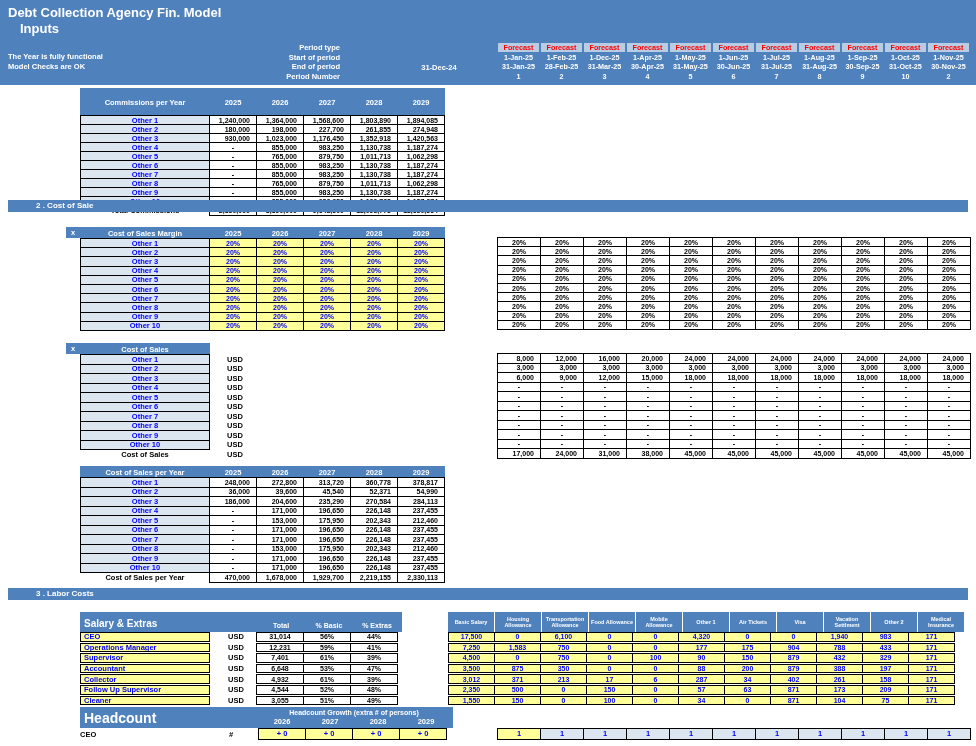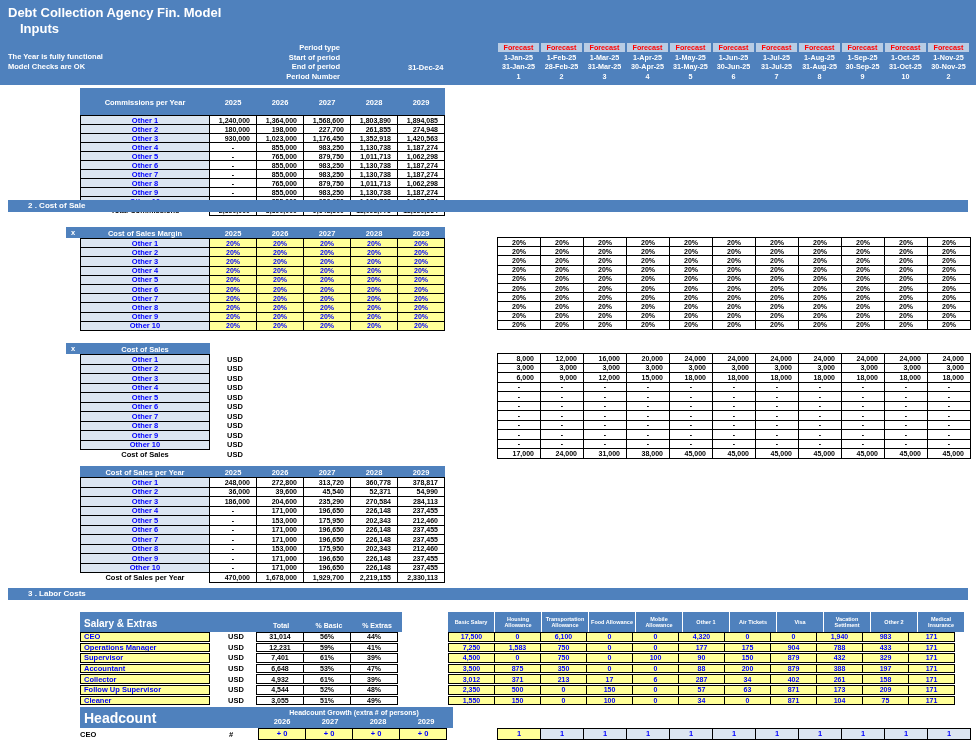--- a/index.html
+++ b/index.html
@@ -7,21 +7,21 @@
        font-family:"Liberation Sans",sans-serif;-webkit-font-smoothing:antialiased;}
   .abs{position:absolute;}
 
   
   #topband{left:0;top:0;width:976px;height:85px;background:#4f81bd;}
   .t1{position:absolute;left:8px;top:5px;font-size:13px;font-weight:bold;color:#fff;}
   .t2{position:absolute;left:20px;top:21px;font-size:13px;font-weight:bold;color:#fff;}
   .st{position:absolute;left:8px;font-size:7.5px;font-weight:bold;color:#fff;}
   #period-labels{position:absolute;left:230px;top:43px;width:110px;text-align:right;}
   .plab{height:9.7px;line-height:9.7px;font-size:7.5px;font-weight:bold;color:#fff;}
-  .prior{position:absolute;left:408px;top:62.5px;width:62px;text-align:left;
+  .prior{position:absolute;left:408px;top:62.5px;width:62px;text-align:center;
          font-size:7.5px;font-weight:bold;color:#fff;}
   #forecast-cols{position:absolute;left:497px;top:43px;display:flex;}
   .fcol{width:43px;flex:0 0 43px;}
   .fcell{height:9.2px;margin:0 1px;background:#b8cce4;color:#ff0000;font-size:7.2px;font-weight:bold;
          display:flex;align-items:center;justify-content:center;}
   .fdate,.fnum{height:9.7px;color:#fff;font-size:7.2px;font-weight:bold;
          display:flex;align-items:center;justify-content:center;}
 
   
   .trow{display:flex;margin-top:-1px;}
@@ -45,21 +45,21 @@
         display:flex;align-items:center;justify-content:flex-end;padding-right:6px;}
   .ucell{width:40px;color:#000;font-weight:bold;font-size:7.5px;display:flex;align-items:center;
          padding-left:18px;border:none;background:transparent;}
 
   #commissions{left:80px;top:88px;}
   #commissions .hrow{height:28px;}
   #commissions .drow{height:10px;}
   #commissions .trow2{height:11px;}
 
   .sectionbar{background:#4f81bd;color:#fff;font-weight:bold;font-size:8px;
-              display:flex;align-items:center;padding-left:20px;box-sizing:border-box;}
+              display:flex;align-items:center;padding-left:28px;box-sizing:border-box;}
   #bar2{left:8px;top:200px;width:960px;height:11.5px;}
   #bar3{left:8px;top:588px;width:960px;height:11.5px;}
 
   .xbox{background:#4f81bd;color:#fff;font-size:7.5px;font-weight:bold;width:14px;height:11px;
         display:flex;align-items:center;justify-content:center;}
   #margin-x{left:66px;top:227px;}
   #cos-x{left:66px;top:343px;}
 
   #margin-table{left:80px;top:227px;}
   #margin-table .hrow{height:12px;}
@@ -154,21 +154,21 @@
           <div class="fnum">1</div>
         </div>
         <div class="fcol">
           <div class="fcell">Forecast</div>
           <div class="fdate">1-Feb-25</div>
           <div class="fdate">28-Feb-25</div>
           <div class="fnum">2</div>
         </div>
         <div class="fcol">
           <div class="fcell">Forecast</div>
-          <div class="fdate">1-Mar-25</div>
+          <div class="fdate">1-Dec-25</div>
           <div class="fdate">31-Mar-25</div>
           <div class="fnum">3</div>
         </div>
         <div class="fcol">
           <div class="fcell">Forecast</div>
           <div class="fdate">1-Apr-25</div>
           <div class="fdate">30-Apr-25</div>
           <div class="fnum">4</div>
         </div>
         <div class="fcol">

